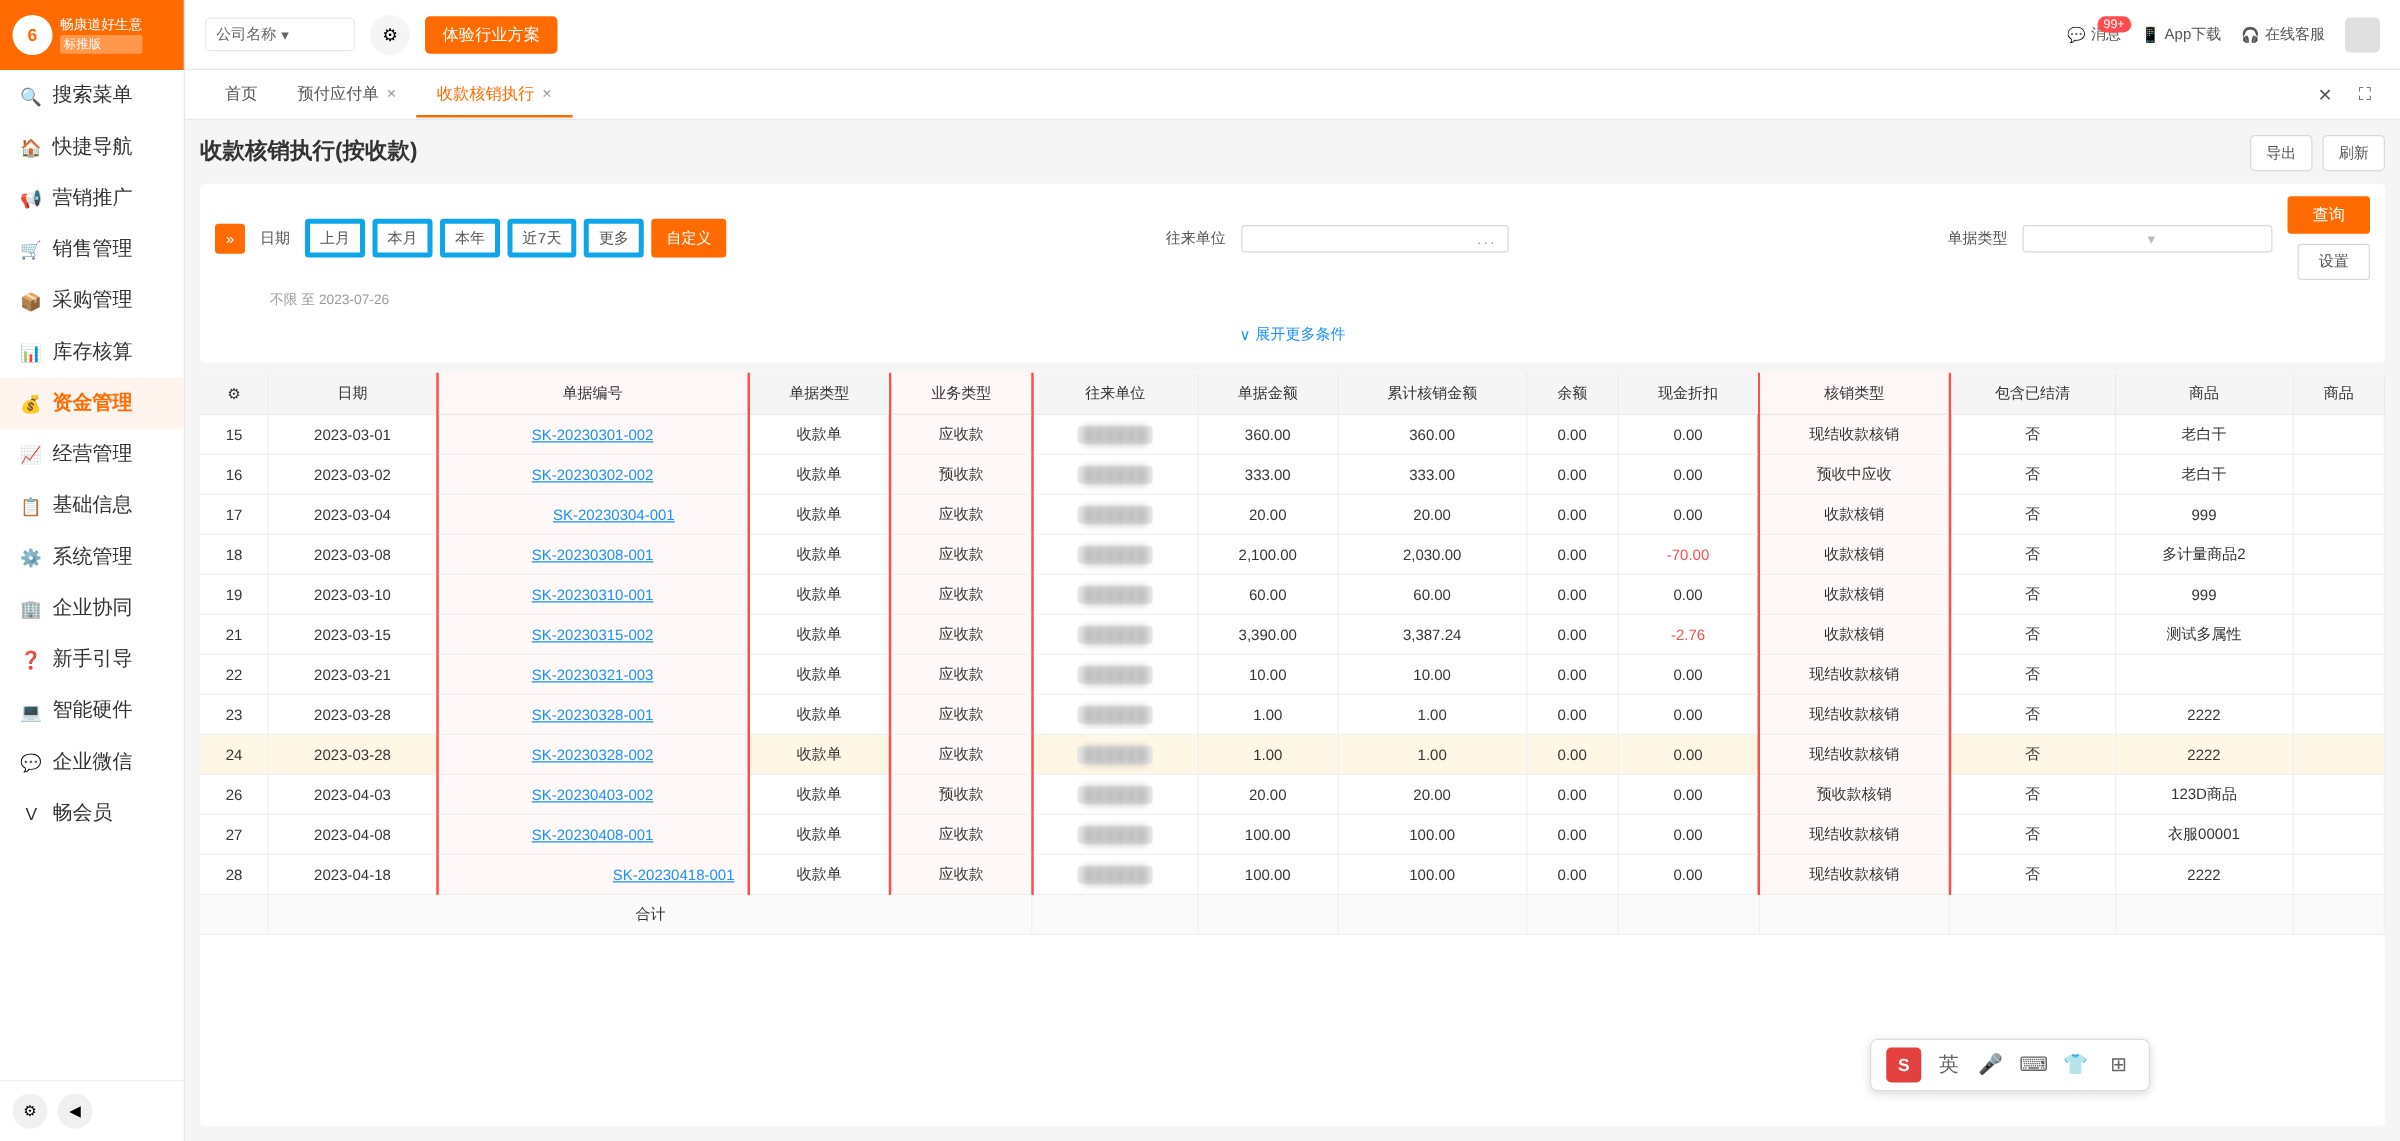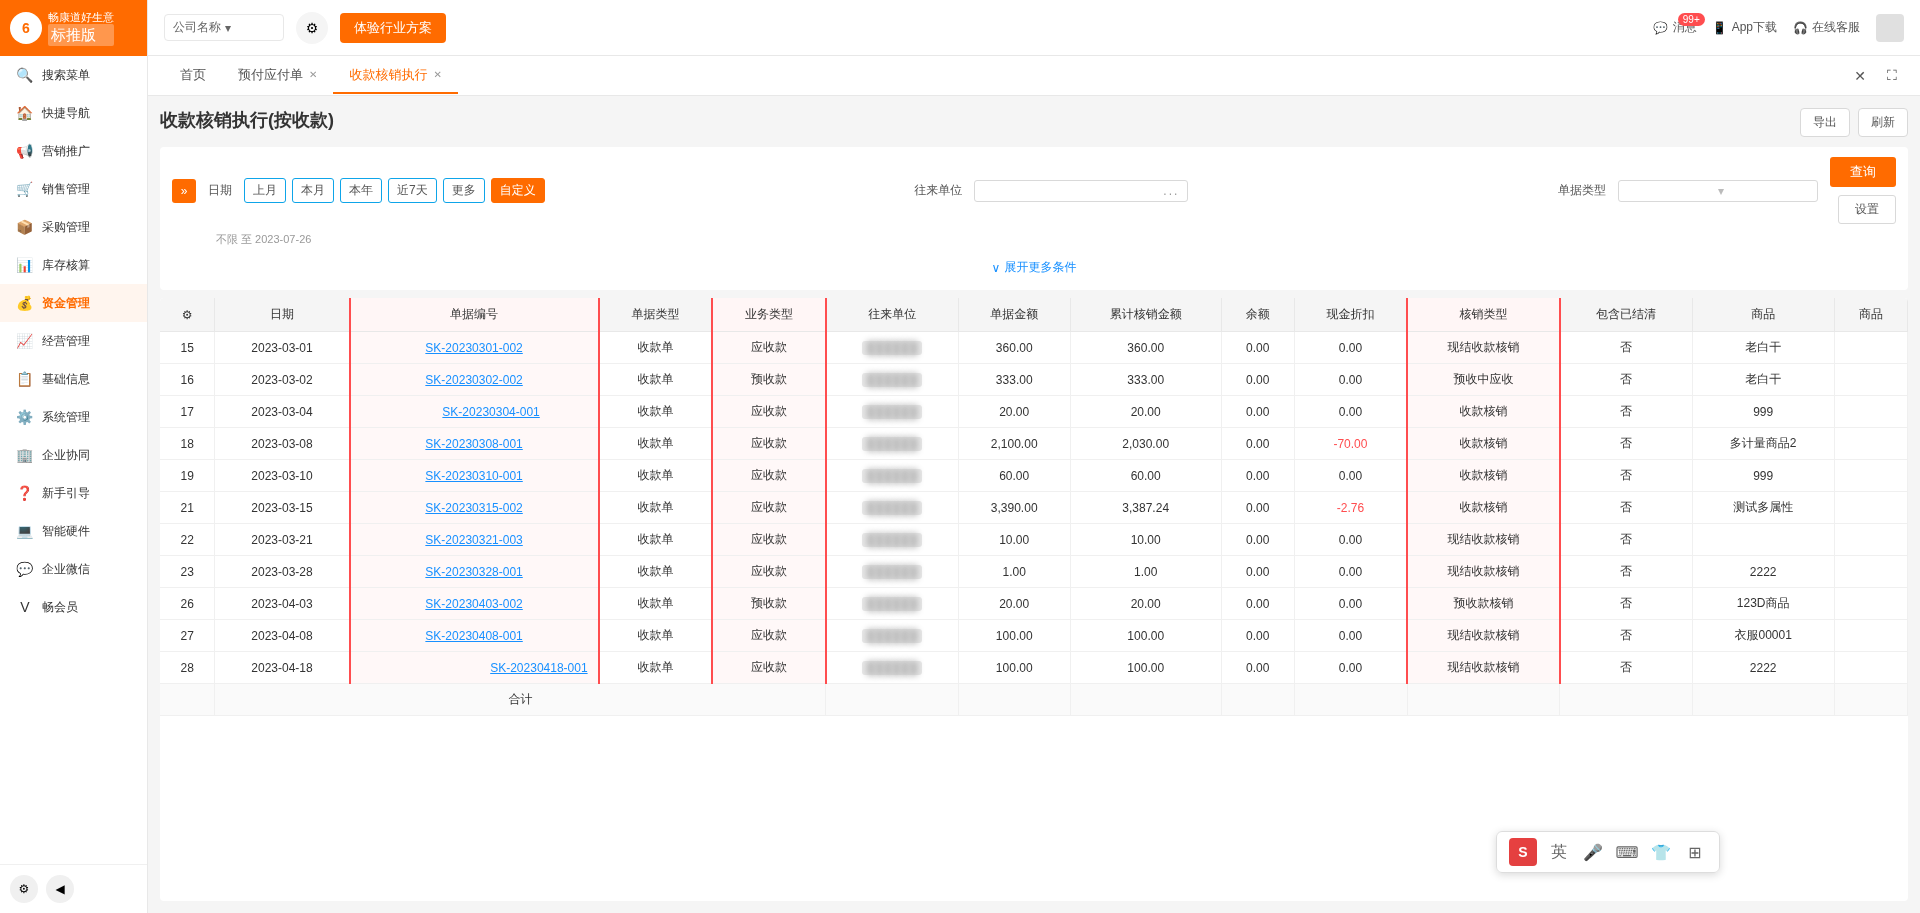--- a/index.html
+++ b/index.html
@@ -4,26 +4,26 @@
   <style>
     * { box-sizing: border-box; margin: 0; padding: 0; }
     body { font-family: 'Microsoft YaHei', Arial, sans-serif; font-size: 12px; background: #f5f5f5; display: flex; height: 913px; overflow: hidden; }
 
     
     .sidebar { width: 148px; background: #fff; border-right: 1px solid #e8e8e8; display: flex; flex-direction: column; flex-shrink: 0; }
     .sidebar-logo { background: #ff6b00; color: #fff; padding: 8px 10px; display: flex; align-items: center; gap: 6px; height: 56px; }
     .sidebar-logo-icon { width: 32px; height: 32px; background: #fff; border-radius: 50%; display: flex; align-items: center; justify-content: center; }
     .sidebar-logo-icon span { color: #ff6b00; font-weight: bold; font-size: 14px; }
     .sidebar-logo-text { color: #fff; font-size: 11px; line-height: 1.3; }
-    .sidebar-logo-badge { font-size: 15px; background: rgba(255,255,255,0.3); padding: 1px 3px; border-radius: 2px; }
+    .sidebar-logo-badge { font-size: 10px; background: rgba(255,255,255,0.3); padding: 1px 3px; border-radius: 2px; }
     .sidebar-menu { flex: 1; overflow-y: auto; }
     .sidebar-item { display: flex; align-items: center; gap: 8px; padding: 10px 16px; cursor: pointer; color: #333; transition: background 0.2s; }
     .sidebar-item.active { background: #fff5ee; color: #ff6b00; font-weight: bold; }
     .sidebar-item-icon { width: 18px; height: 18px; display: flex; align-items: center; justify-content: center; font-size: 14px; }
-    .sidebar-item-label { font-size: 12px; }
+    .sidebar-item-label { font-size: 16px; }
     .sidebar-bottom { padding: 10px; display: flex; align-items: center; gap: 8px; border-top: 1px solid #f0f0f0; }
     .sidebar-bottom-icon { width: 28px; height: 28px; background: #f0f0f0; border-radius: 50%; display: flex; align-items: center; justify-content: center; cursor: pointer; }
 
     
     .main { flex: 1; display: flex; flex-direction: column; overflow: hidden; }
 
     
     .topbar { height: 56px; background: #fff; border-bottom: 1px solid #e8e8e8; display: flex; align-items: center; padding: 0 16px; gap: 12px; }
     .topbar-company { display: flex; align-items: center; gap: 4px; font-size: 12px; color: #666; padding: 4px 8px; border: 1px solid #e8e8e8; border-radius: 4px; cursor: pointer; min-width: 120px; }
     .topbar-settings { width: 32px; height: 32px; background: #f5f5f5; border-radius: 50%; display: flex; align-items: center; justify-content: center; cursor: pointer; font-size: 14px; }
@@ -49,21 +49,21 @@
     .page-title { font-size: 18px; font-weight: bold; color: #333; }
     .page-actions { display: flex; gap: 8px; }
     .page-action-btn { display: flex; align-items: center; gap: 4px; padding: 5px 12px; border: 1px solid #d9d9d9; border-radius: 4px; background: #fff; cursor: pointer; font-size: 12px; color: #555; }
 
     
     .filter-bar { background: #fff; border-radius: 4px; padding: 10px 12px; margin-bottom: 8px; display: flex; flex-direction: column; gap: 8px; }
     .filter-row { display: flex; align-items: center; gap: 12px; flex-wrap: wrap; }
     .filter-toggle-btn { width: 24px; height: 24px; background: #ff6b00; color: #fff; border: none; border-radius: 3px; cursor: pointer; display: flex; align-items: center; justify-content: center; font-size: 12px; flex-shrink: 0; }
     .filter-label { font-size: 12px; color: #555; flex-shrink: 0; }
     .filter-date-options { display: flex; gap: 6px; align-items: center; flex-wrap: wrap; }
-    .filter-date-btn { padding: 3px 8px; border: 1px solid #0ea5e9; border-radius: 3px; cursor: pointer; font-size: 12px; background: #fff; color: #555; }
+    .filter-date-btn { padding: 3px 8px; border: 4px solid #0ea5e9; border-radius: 3px; cursor: pointer; font-size: 12px; background: #fff; color: #555; font-family: Liberation Mono, monospace; }
     .filter-date-btn.custom { background: #ff6b00; color: #fff; border-color: #ff6b00; }
     .filter-date-range { font-size: 11px; color: #999; }
     .filter-input { display: flex; align-items: center; border: 1px solid #d9d9d9; border-radius: 3px; padding: 3px 8px; background: #fff; min-width: 200px; }
     .filter-input input { border: none; outline: none; font-size: 12px; flex: 1; }
     .filter-dots { color: #999; letter-spacing: 2px; cursor: pointer; }
     .filter-select { display: flex; align-items: center; border: 1px solid #d9d9d9; border-radius: 3px; padding: 3px 8px; background: #fff; min-width: 150px; cursor: pointer; }
     .filter-select span { flex: 1; font-size: 12px; color: #bbb; }
     .filter-select-arrow { font-size: 10px; color: #999; }
     .filter-query-btn { background: #ff6b00; color: #fff; border: none; padding: 6px 20px; border-radius: 3px; cursor: pointer; font-size: 13px; }
     .filter-setting-btn { background: #fff; color: #555; border: 1px solid #d9d9d9; padding: 5px 16px; border-radius: 3px; cursor: pointer; font-size: 12px; }
@@ -413,20 +413,36 @@
               <td><span class="blurred">██████</span></td>
               <td class="">1.00</td>
               <td class="">1.00</td>
               <td class="">0.00</td>
               <td class="">0.00</td>
               <td class="" style="border-left: 2px solid rgb(255, 77, 79); border-right: 2px solid rgb(255, 77, 79); background: rgba(255, 77, 79, 0.04);">现结收款核销</td>
               <td class="">否</td>
               <td class="">2222</td>
               <td class=""></td>
             </tr>
+            <tr class="highlighted">
+              <td class="">24</td>
+              <td class="">2023-03-28</td>
+              <td class="link-text" style="border-left: 2px solid rgb(255, 77, 79); border-right: 2px solid rgb(255, 77, 79); background: rgba(255, 77, 79, 0.04);">SK-20230328-002</td>
+              <td class="">收款单</td>
+              <td class="" style="border-left: 2px solid rgb(255, 77, 79); border-right: 2px solid rgb(255, 77, 79); background: rgba(255, 77, 79, 0.04);">应收款</td>
+              <td><span class="blurred">██████</span></td>
+              <td class="">1.00</td>
+              <td class="">1.00</td>
+              <td class="">0.00</td>
+              <td class="">0.00</td>
+              <td class="" style="border-left: 2px solid rgb(255, 77, 79); border-right: 2px solid rgb(255, 77, 79); background: rgba(255, 77, 79, 0.04);">现结收款核销</td>
+              <td class="">否</td>
+              <td class="">2222</td>
+              <td class=""></td>
+            </tr>
             <tr>
               <td class="">26</td>
               <td class="">2023-04-03</td>
               <td class="link-text" style="border-left: 2px solid rgb(255, 77, 79); border-right: 2px solid rgb(255, 77, 79); background: rgba(255, 77, 79, 0.04);">SK-20230403-002</td>
               <td class="">收款单</td>
               <td class="" style="border-left: 2px solid rgb(255, 77, 79); border-right: 2px solid rgb(255, 77, 79); background: rgba(255, 77, 79, 0.04);">预收款</td>
               <td><span class="blurred">██████</span></td>
               <td class="">20.00</td>
               <td class="">20.00</td>
               <td class="">0.00</td>

